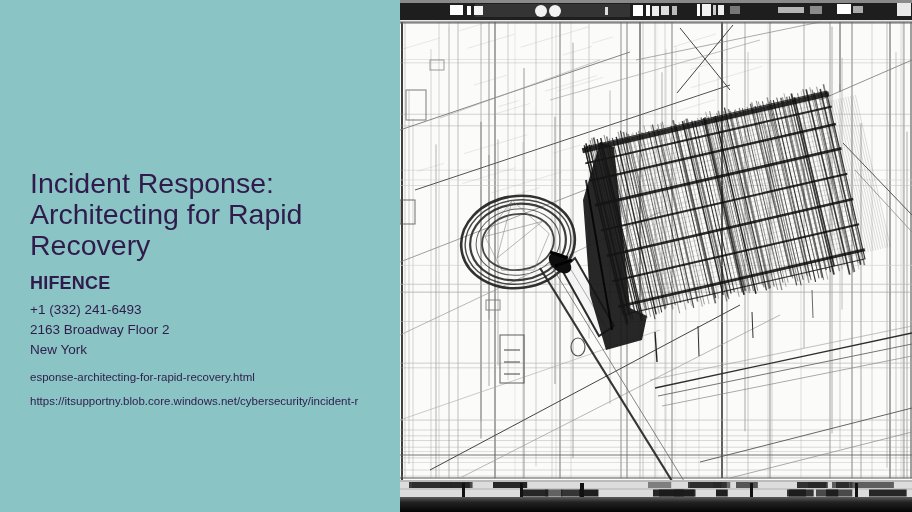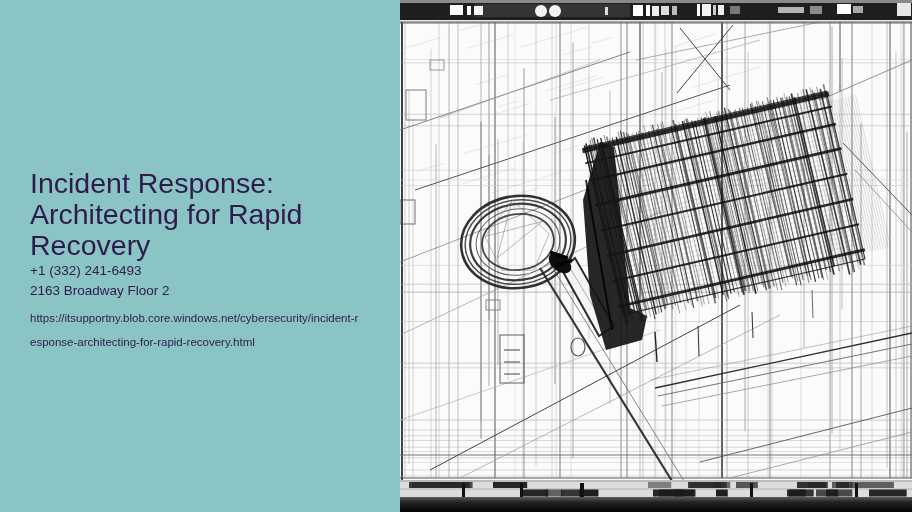--- a/index.html
+++ b/index.html
@@ -9,39 +9,41 @@
     width:400px;height:512px;box-sizing:border-box;
     background:#8ac4c4;
     padding:168px 26px 0 30px;
     color:#2f1b4c;
   }
   .title{
     margin:0;font-size:28.5px;line-height:31px;font-weight:400;
     max-width:330px;color:#2f1b4c;letter-spacing:0;
   }
   .company{margin-top:12px;font-size:18px;font-weight:700;letter-spacing:.2px;}
-  .contact-block{margin-top:0;}
+  .contact-block{margin-top:6px;}
   .contact-line{font-size:13.5px;line-height:20px;}
   .url-line{font-size:11.5px;line-height:14px;margin-top:10px;word-spacing:1px;}
   .right-panel{width:512px;height:512px;position:relative;background:#fbfbfa;}
   .right-panel svg{display:block;width:512px;height:512px;}
 </style>
 </head>
 <body>
 
 <div class="page">
 
   <div class="left-panel">
     <h1 class="title">Incident Response: Architecting for Rapid Recovery</h1>
+    <div class="company">HIFENCE</div>
     <div class="contact-block">
       <div class="contact-line">+1 (332) 241-6493</div>
       <div class="contact-line">2163 Broadway Floor 2</div>
+      <div class="contact-line">New York</div>
     </div>
+    <div class="url-line">esponse-architecting-for-rapid-recovery.html</div>
     <div class="url-line">https://itsupportny.blob.core.windows.net/cybersecurity/incident-r</div>
-    <div class="url-line">esponse-architecting-for-rapid-recovery.html</div>
   </div>
 
   <div class="right-panel">
     <svg id="sketch" viewBox="0 0 512 512" role="img">
         <defs>
           <linearGradient id="bgr" x1="0" y1="0" x2="0" y2="1">
             <stop offset="0" stop-color="#5a5a5a"></stop>
             <stop offset="0.35" stop-color="#222222"></stop>
             <stop offset="1" stop-color="#050505"></stop>
           </linearGradient>

